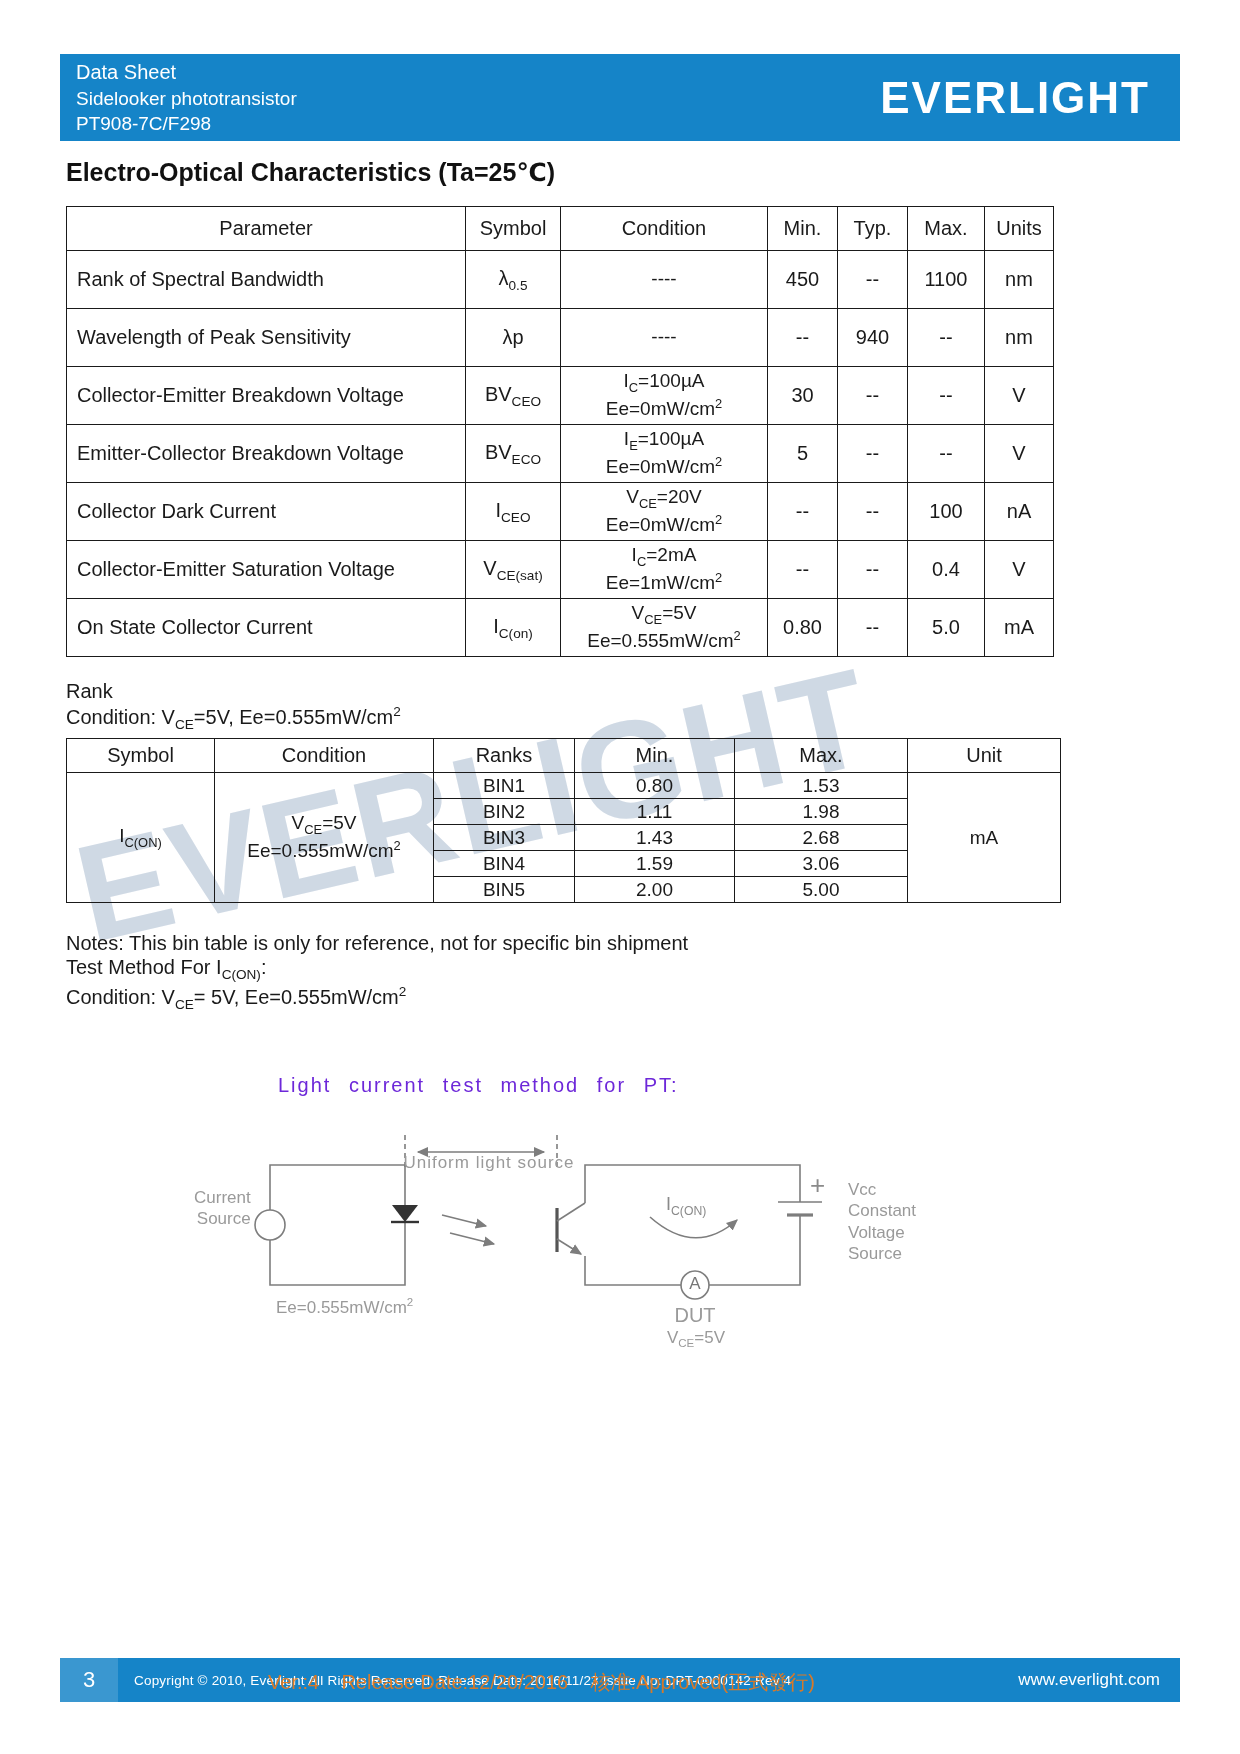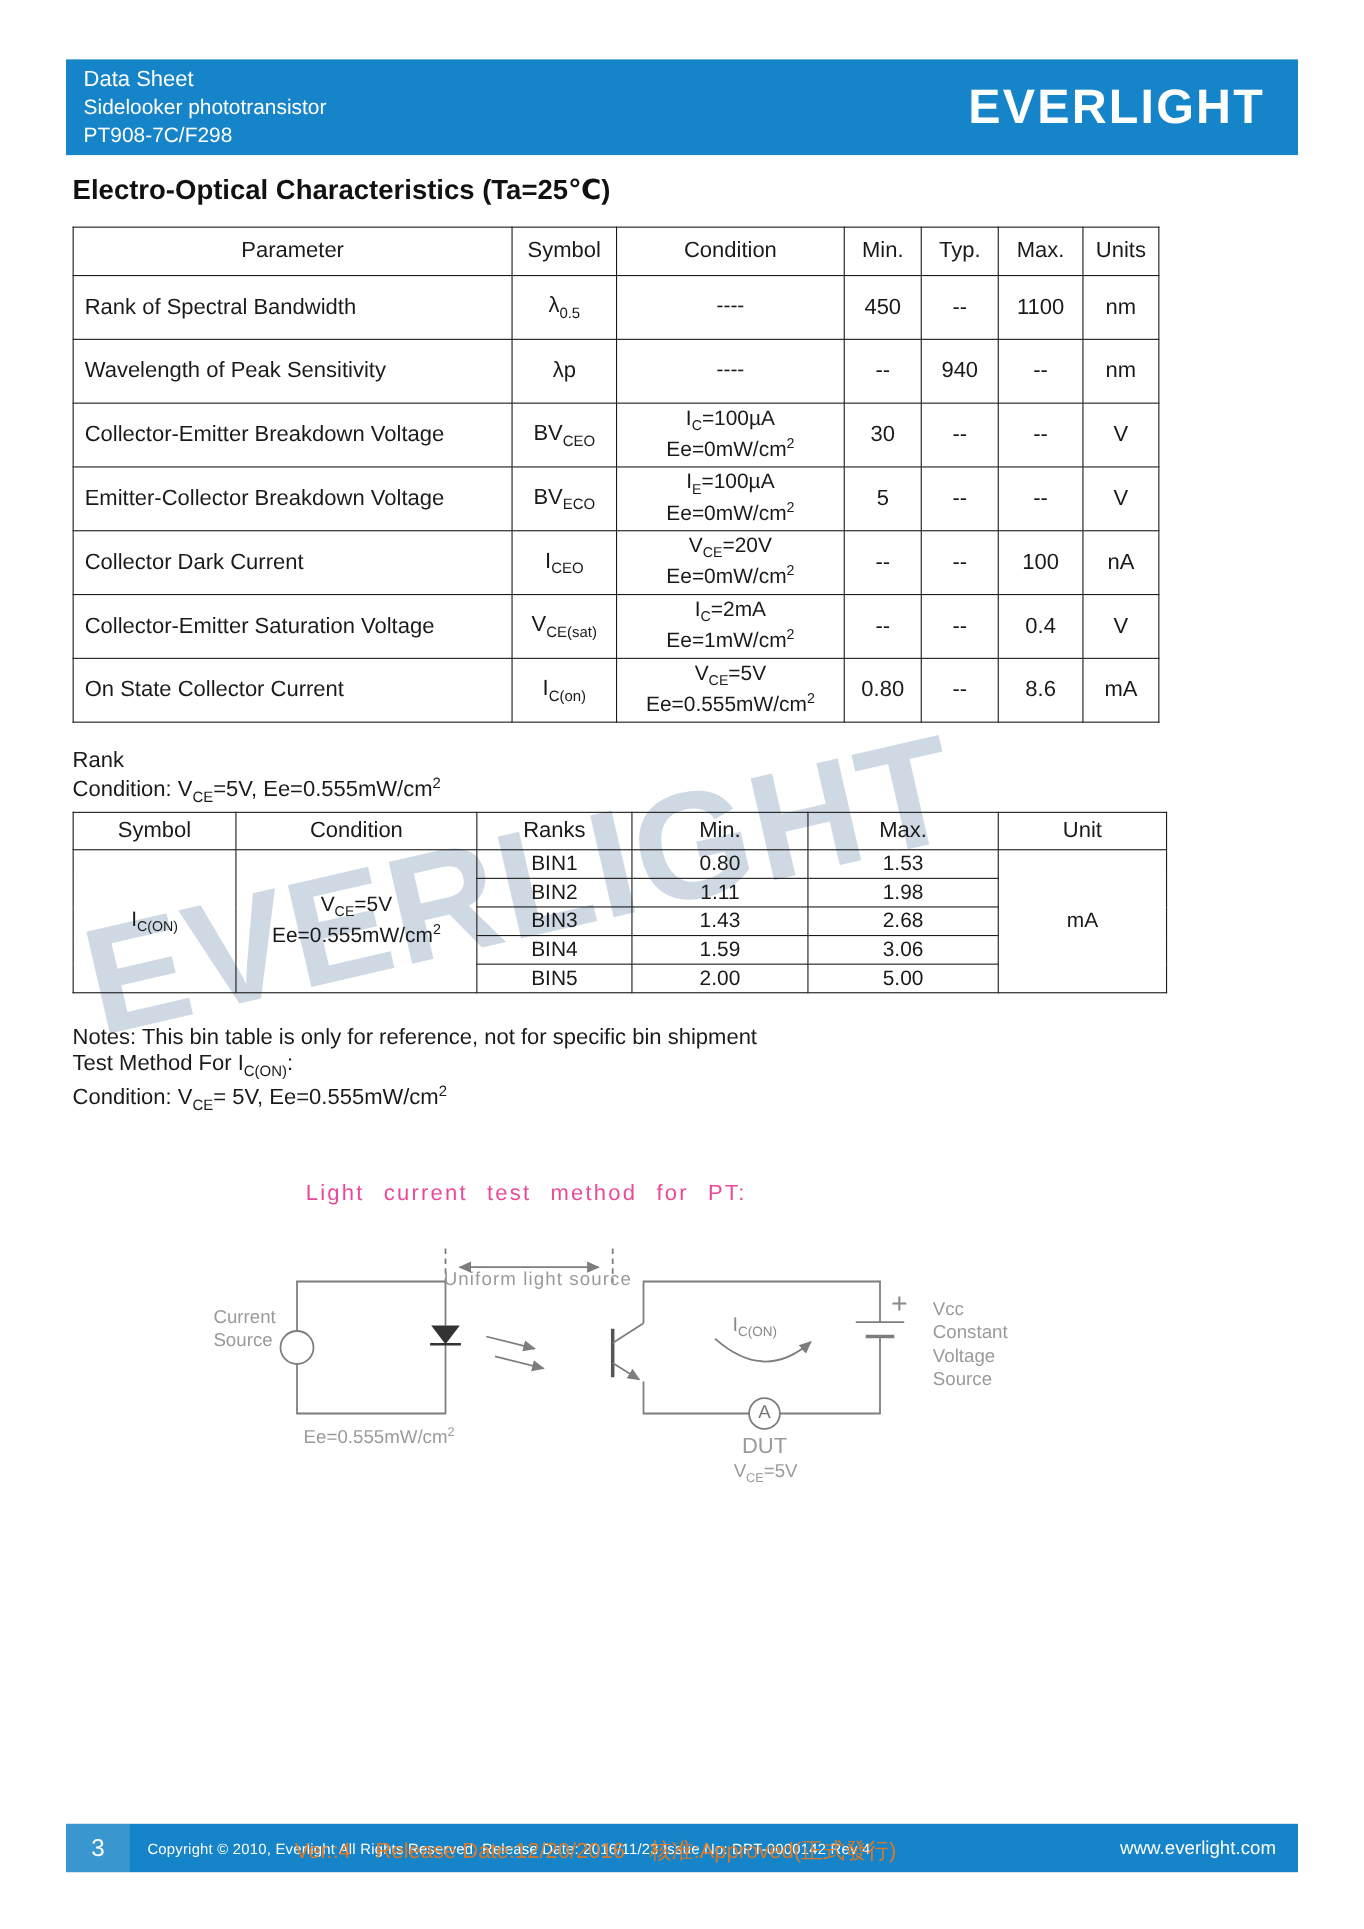--- a/index.html
+++ b/index.html
@@ -46,28 +46,28 @@
   .rank-table th { height:34px; font-size:20px; font-weight:normal; text-align:center; }
   .rank-table td { height:26px; font-size:19px; text-align:center; }
   .rank-table td.cond div { font-size:19px; line-height:1.3; }
   .note { position:absolute; left:66px; top:932px; font-size:20px; }
 
   .tm-heading { position:absolute; left:66px; top:956px; font-size:20px; }
   .tm-cond    { position:absolute; left:66px; top:984px; font-size:20px; }
 
   
   .diagram-title {
-    position:absolute; left:278px; top:1074px; font-size:20px; color:#ec4899;
+    position:absolute; left:278px; top:1074px; font-size:20px; color:#6d28d9;
     letter-spacing:2px; word-spacing:10px;
   }
   .diagram { position:absolute; left:180px; top:1105px; width:780px; height:250px; }
   .diagram svg { position:absolute; left:0; top:0; }
   .lbl { position:absolute; color:#9a9a9a; font-size:17px; line-height:1.25; }
   .lbl-uniform { left:195px; top:4px; width:228px; text-align:center; letter-spacing:1px;margin-top:43px; }
-  .lbl-current { left:14px; top:82px; }
+  .lbl-current { left:14px; top:82px;text-align:right; }
   .lbl-ee { left:96px; top:190px; }
   .lbl-ic { left:486px; top:88px; font-size:18px; color:#8a8a8a; }
   .lbl-vcc { left:668px; top:74px; }
   .lbl-plus { left:630px; top:64px; font-size:26px; color:#8a8a8a; }
   .lbl-ammeter { left:501px; top:168px; width:28px; text-align:center; color:#777; }
   .lbl-dut { left:480px; top:198px; width:70px; text-align:center; font-size:20px; }
   .lbl-vce { left:477px; top:222px; width:78px; text-align:center; }
 
   
   .footer {
@@ -197,21 +197,21 @@
       </tr>
       <tr>
         <td class="param">On State Collector Current</td>
         <td>I<sub>C(on)</sub></td>
         <td class="cond">
           <div>V<sub>CE</sub>=5V</div>
           <div>Ee=0.555mW/cm<sup>2</sup></div>
         </td>
         <td>0.80</td>
         <td>--</td>
-        <td>8.6</td>
+        <td>5.0</td>
         <td>mA</td>
       </tr>
     </tbody>
   </table>
 
   <div class="rank-heading">Rank</div>
   <div class="rank-cond">Condition: V<sub>CE</sub>=5V, Ee=0.555mW/cm<sup>2</sup></div>
 
   <table class="rank-table">
     <colgroup>

